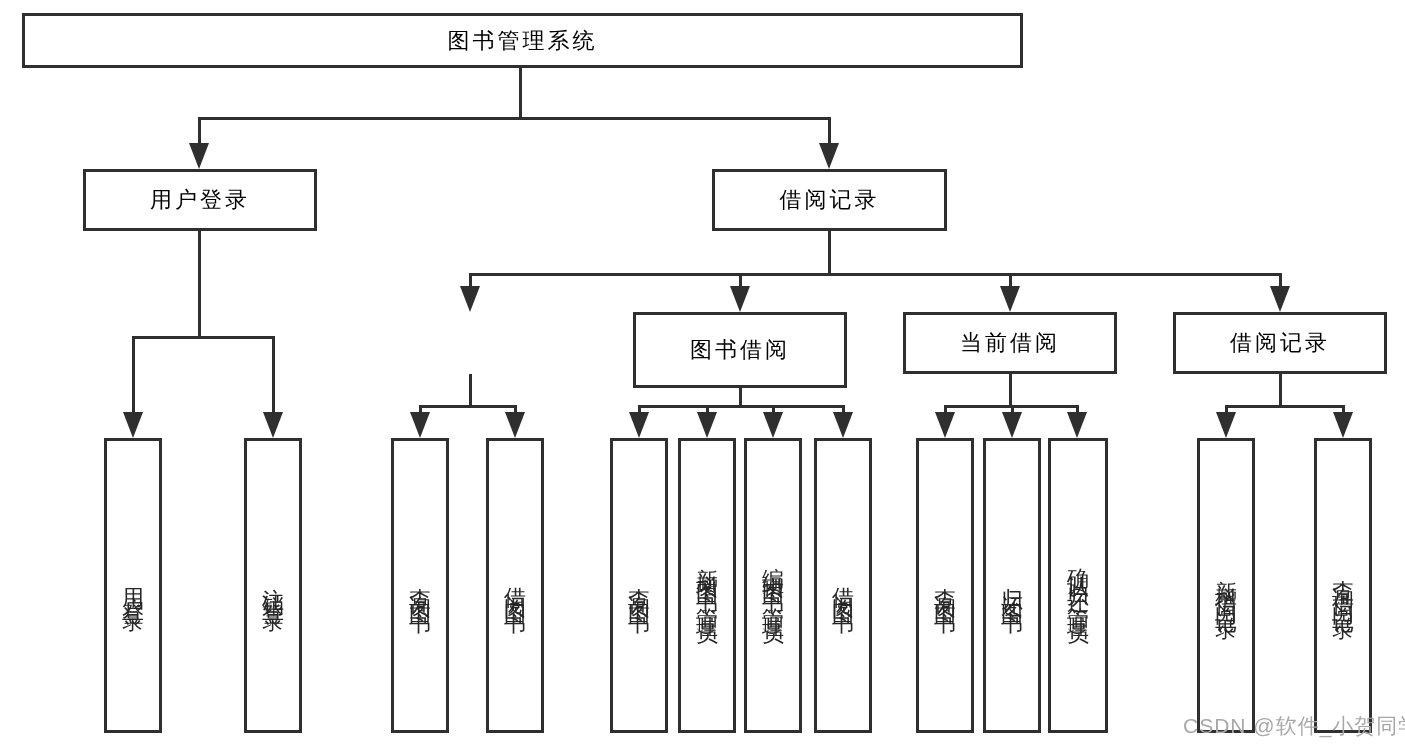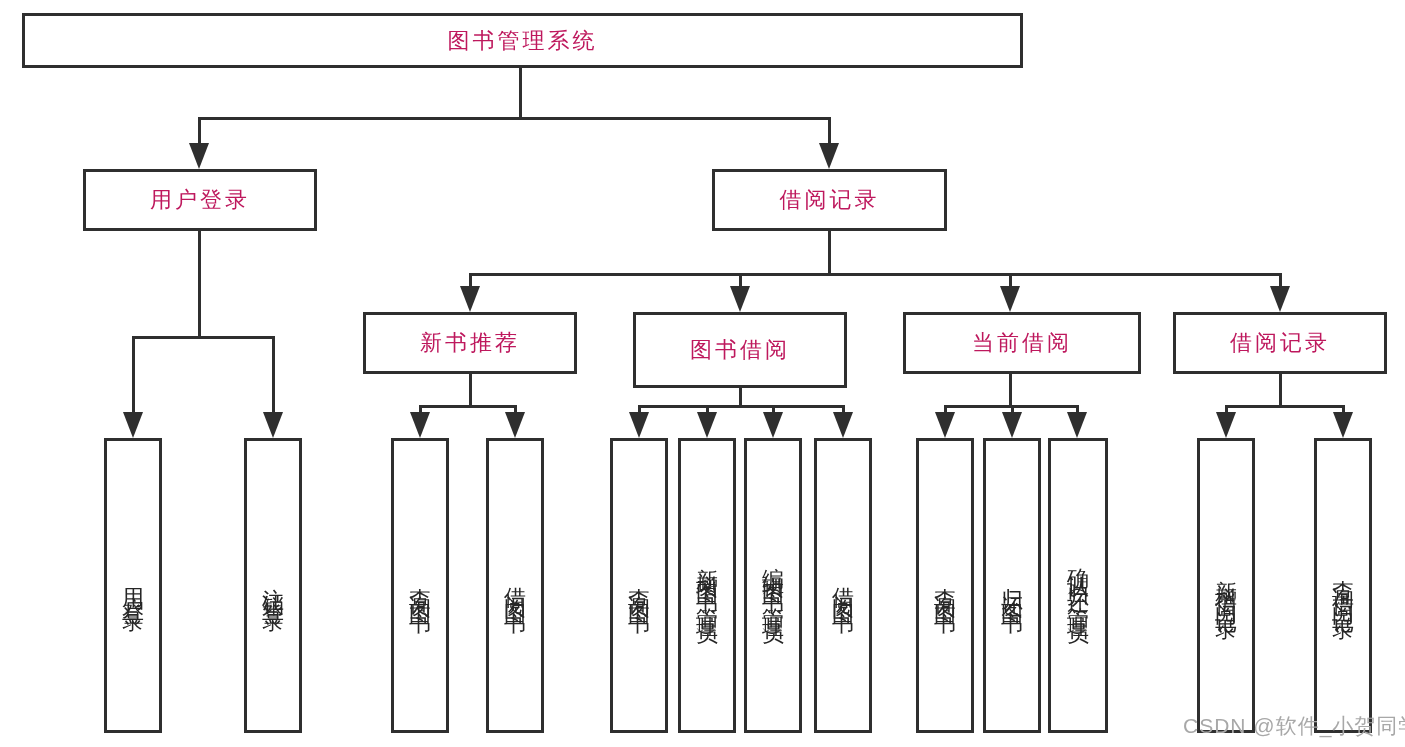--- a/index.html
+++ b/index.html
@@ -20,21 +20,21 @@
     border: 3px solid #2f2f2f;
     background: #ffffff;
     display: flex;
     align-items: center;
     justify-content: center;
     z-index: 2;
   }
   .box .lbl {
     font-size: 22px;
     letter-spacing: 3px;
-    color: #be185d;
+    color: #000000;
     white-space: nowrap;
   }
 
   
   .vbox {
     position: absolute;
     top: 438px;
     width: 58px;
     height: 295px;
     border: 3px solid #2f2f2f;
@@ -117,27 +117,24 @@
   <div class="hline" style="left:469px; top:273px; width:812px"></div>
   <div class="vline" style="left:469px; top:273px; height:15px"></div>
   <div class="tri" style="left:460px; top:286px"></div>
   <div class="vline" style="left:739px; top:273px; height:15px"></div>
   <div class="tri" style="left:730px; top:286px"></div>
   <div class="vline" style="left:1009px; top:273px; height:15px"></div>
   <div class="tri" style="left:1000px; top:286px"></div>
   <div class="vline" style="left:1279px; top:273px; height:15px"></div>
   <div class="tri" style="left:1270px; top:286px"></div>
 
-  <div class="box" style="left:363px; top:312px; width:214px; height:62px">
-    <span class="lbl">新书推荐</span>
-  </div>
   <div class="box" style="left:633px; top:312px; width:214px; height:76px">
     <span class="lbl">图书借阅</span>
   </div>
-  <div class="box" style="left:903px; top:312px; width:238px; height:62px">
+  <div class="box" style="left:903px; top:312px; width:214px; height:62px">
     <span class="lbl">当前借阅</span>
   </div>
   <div class="box" style="left:1173px; top:312px; width:214px; height:62px">
     <span class="lbl">借阅记录</span>
   </div>
 
   <div class="vline" style="left:469px; top:374px; height:31px"></div>
   <div class="hline" style="left:419px; top:405px; width:98px"></div>
   <div class="vline" style="left:419px; top:405px; height:9px"></div>
   <div class="tri" style="left:410px; top:412px"></div>

